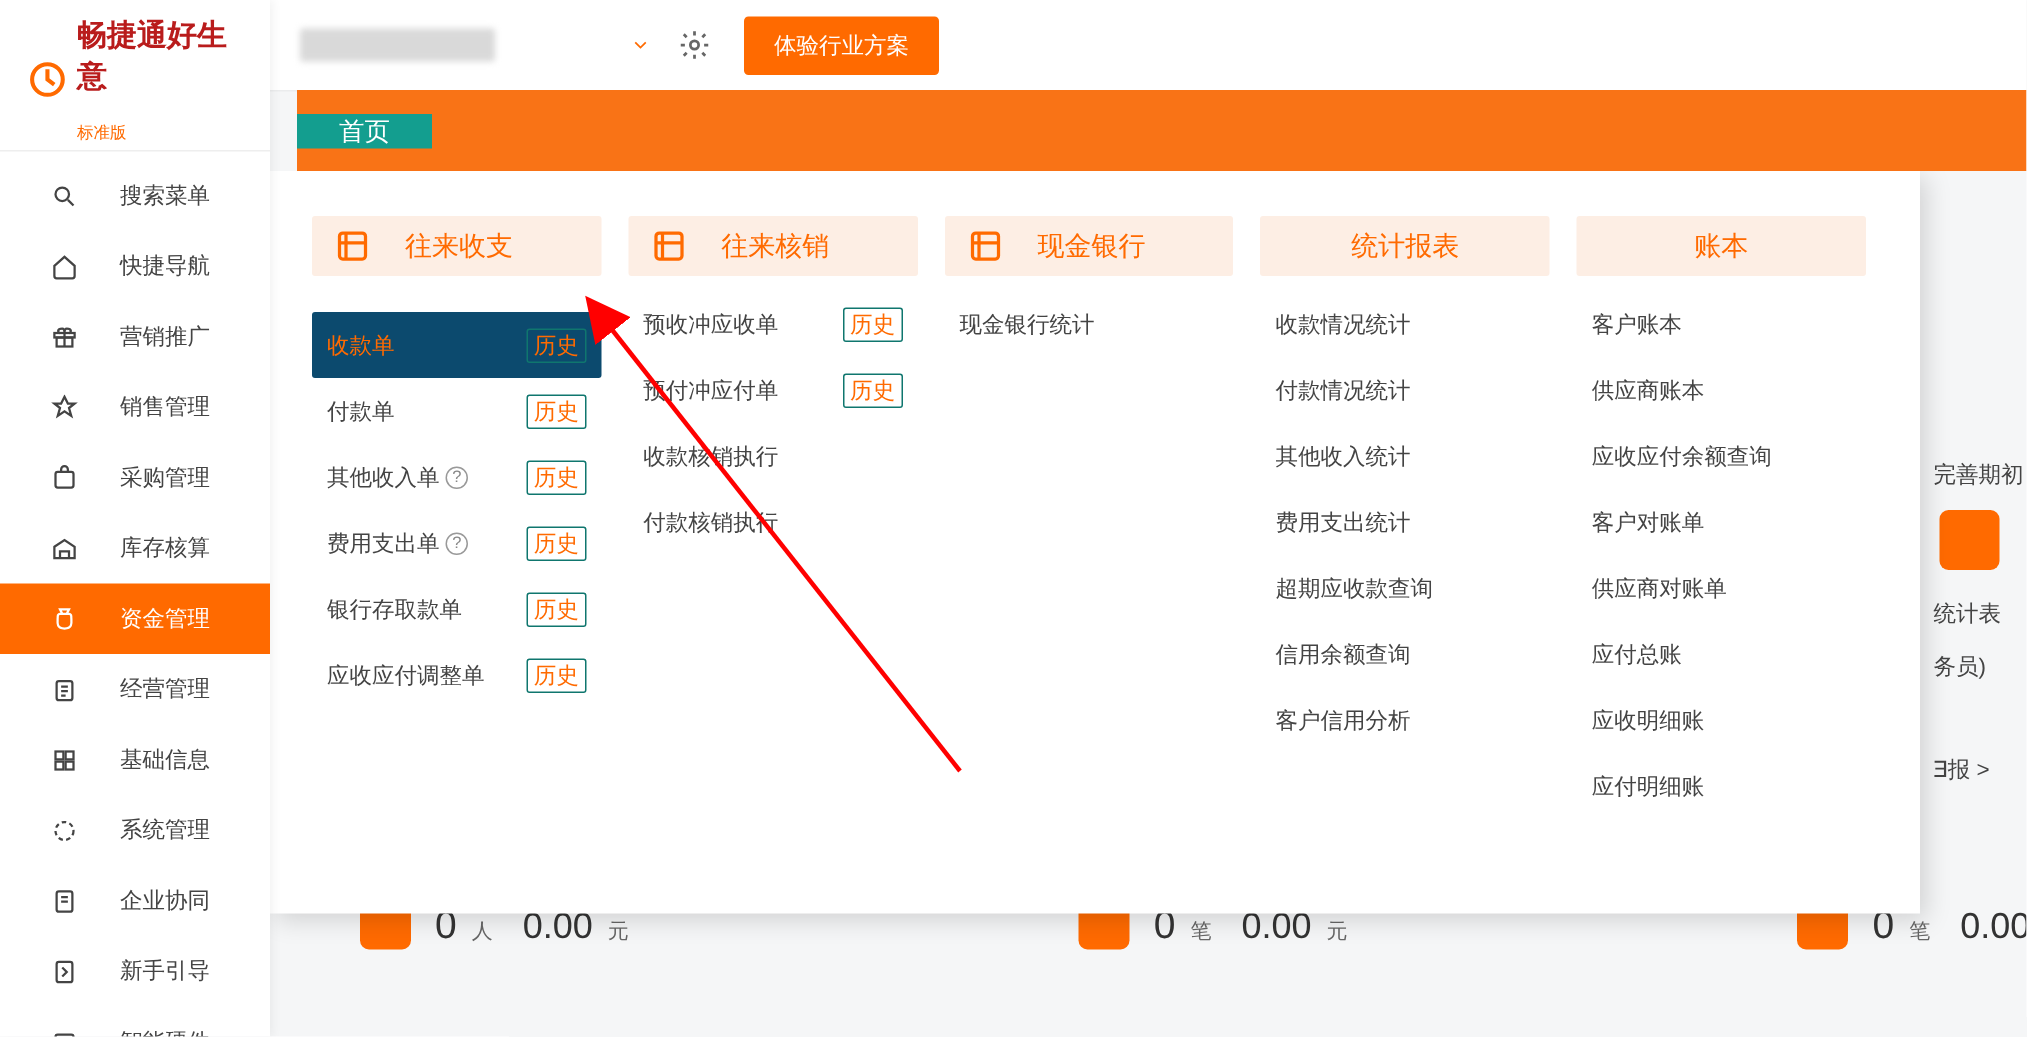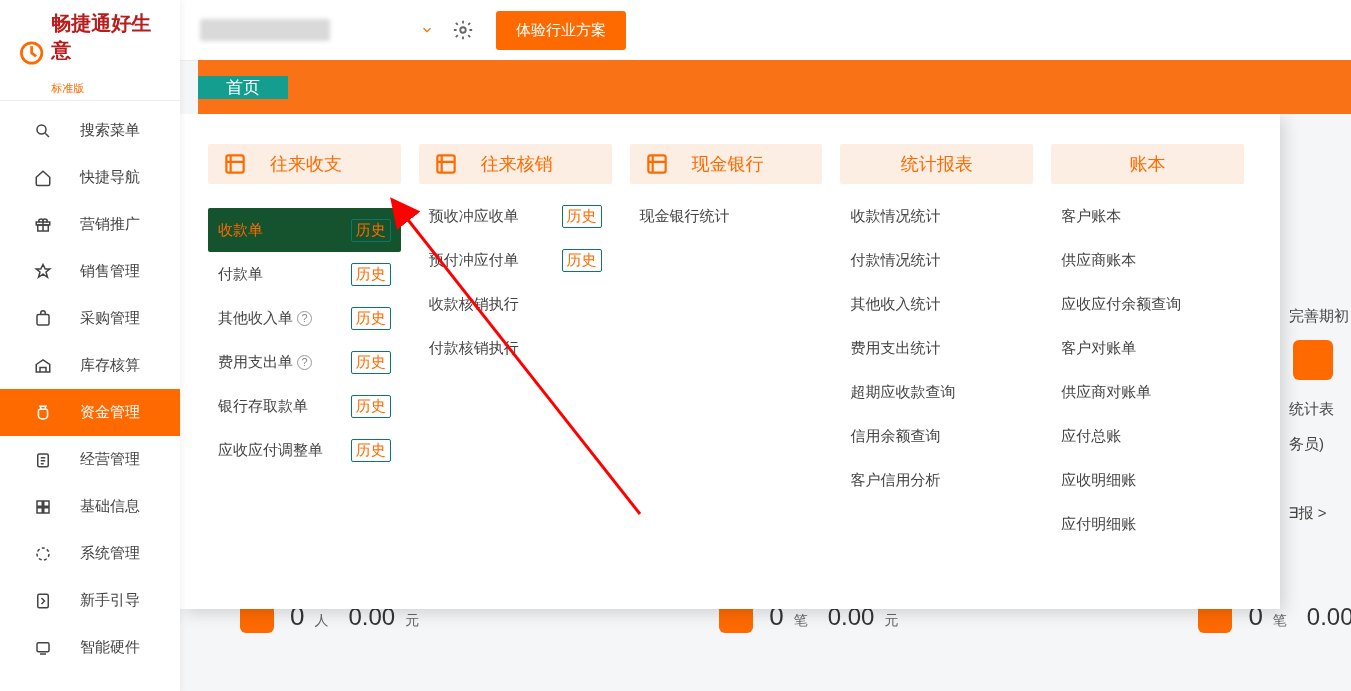--- a/index.html
+++ b/index.html
@@ -70,21 +70,21 @@
       background: #fdeee4; height: 40px; display: flex; align-items: center;
       gap: 22px; padding: 0 14px; border-radius: 2px; margin-bottom: 10px;
       color: #ff6a00; font-size: 18px; font-weight: 500;
     }
     .mm-header.no-icon { justify-content: center; padding: 0; }
     .mm-header-icon { width: 26px; height: 26px; color: #ff6a00; }
     .mm-row {
       height: 44px; display: flex; align-items: center; justify-content: space-between;
       padding: 0 10px; font-size: 15px; color: #444; cursor: pointer; border-radius: 2px;
     }
-    .mm-row.selected { background: #14532d; color: #ff6a00; margin-top: 24px; }
+    .mm-row.selected { background: #0c4a6e; color: #ff6a00; margin-top: 24px; }
     .mm-left { display: flex; align-items: center; gap: 4px; }
     .help-ico {
       display: inline-block; width: 15px; height: 15px; border: 1px solid #999;
       border-radius: 50%; font-size: 11px; line-height: 13px; text-align: center; color: #888;
     }
     .hist-tag {
       border: 1px solid #0f766e; color: #ff6a00; font-size: 15px;
       padding: 1px 4px; border-radius: 2px;
     }
 
@@ -192,20 +192,27 @@
           <rect x="4" y="13" width="7" height="7"></rect>
           <rect x="13" y="13" width="7" height="7"></rect>
         </svg>
       <span>基础信息</span>
     </div>
     <div class="nav-item">
       <svg class="icon" viewBox="0 0 24 24" fill="none" stroke="currentColor" stroke-width="2">
           <circle cx="12" cy="12" r="8" stroke-dasharray="4 3"></circle>
         </svg>
       <span>系统管理</span>
+    </div>
+    <div class="nav-item">
+      <svg class="icon" viewBox="0 0 24 24" fill="none" stroke="currentColor" stroke-width="2">
+          <rect x="5" y="3" width="14" height="18" rx="2"></rect>
+          <path d="M9 8h6M9 12h6"></path>
+        </svg>
+      <span>企业协同</span>
     </div>
     <div class="nav-item">
       <svg class="icon" viewBox="0 0 24 24" fill="none" stroke="currentColor" stroke-width="2">
           <rect x="5" y="3" width="14" height="18" rx="2"></rect>
           <path d="M10 8l4 4-4 4"></path>
         </svg>
       <span>新手引导</span>
     </div>
     <div class="nav-item">
       <svg class="icon" viewBox="0 0 24 24" fill="none" stroke="currentColor" stroke-width="2">

